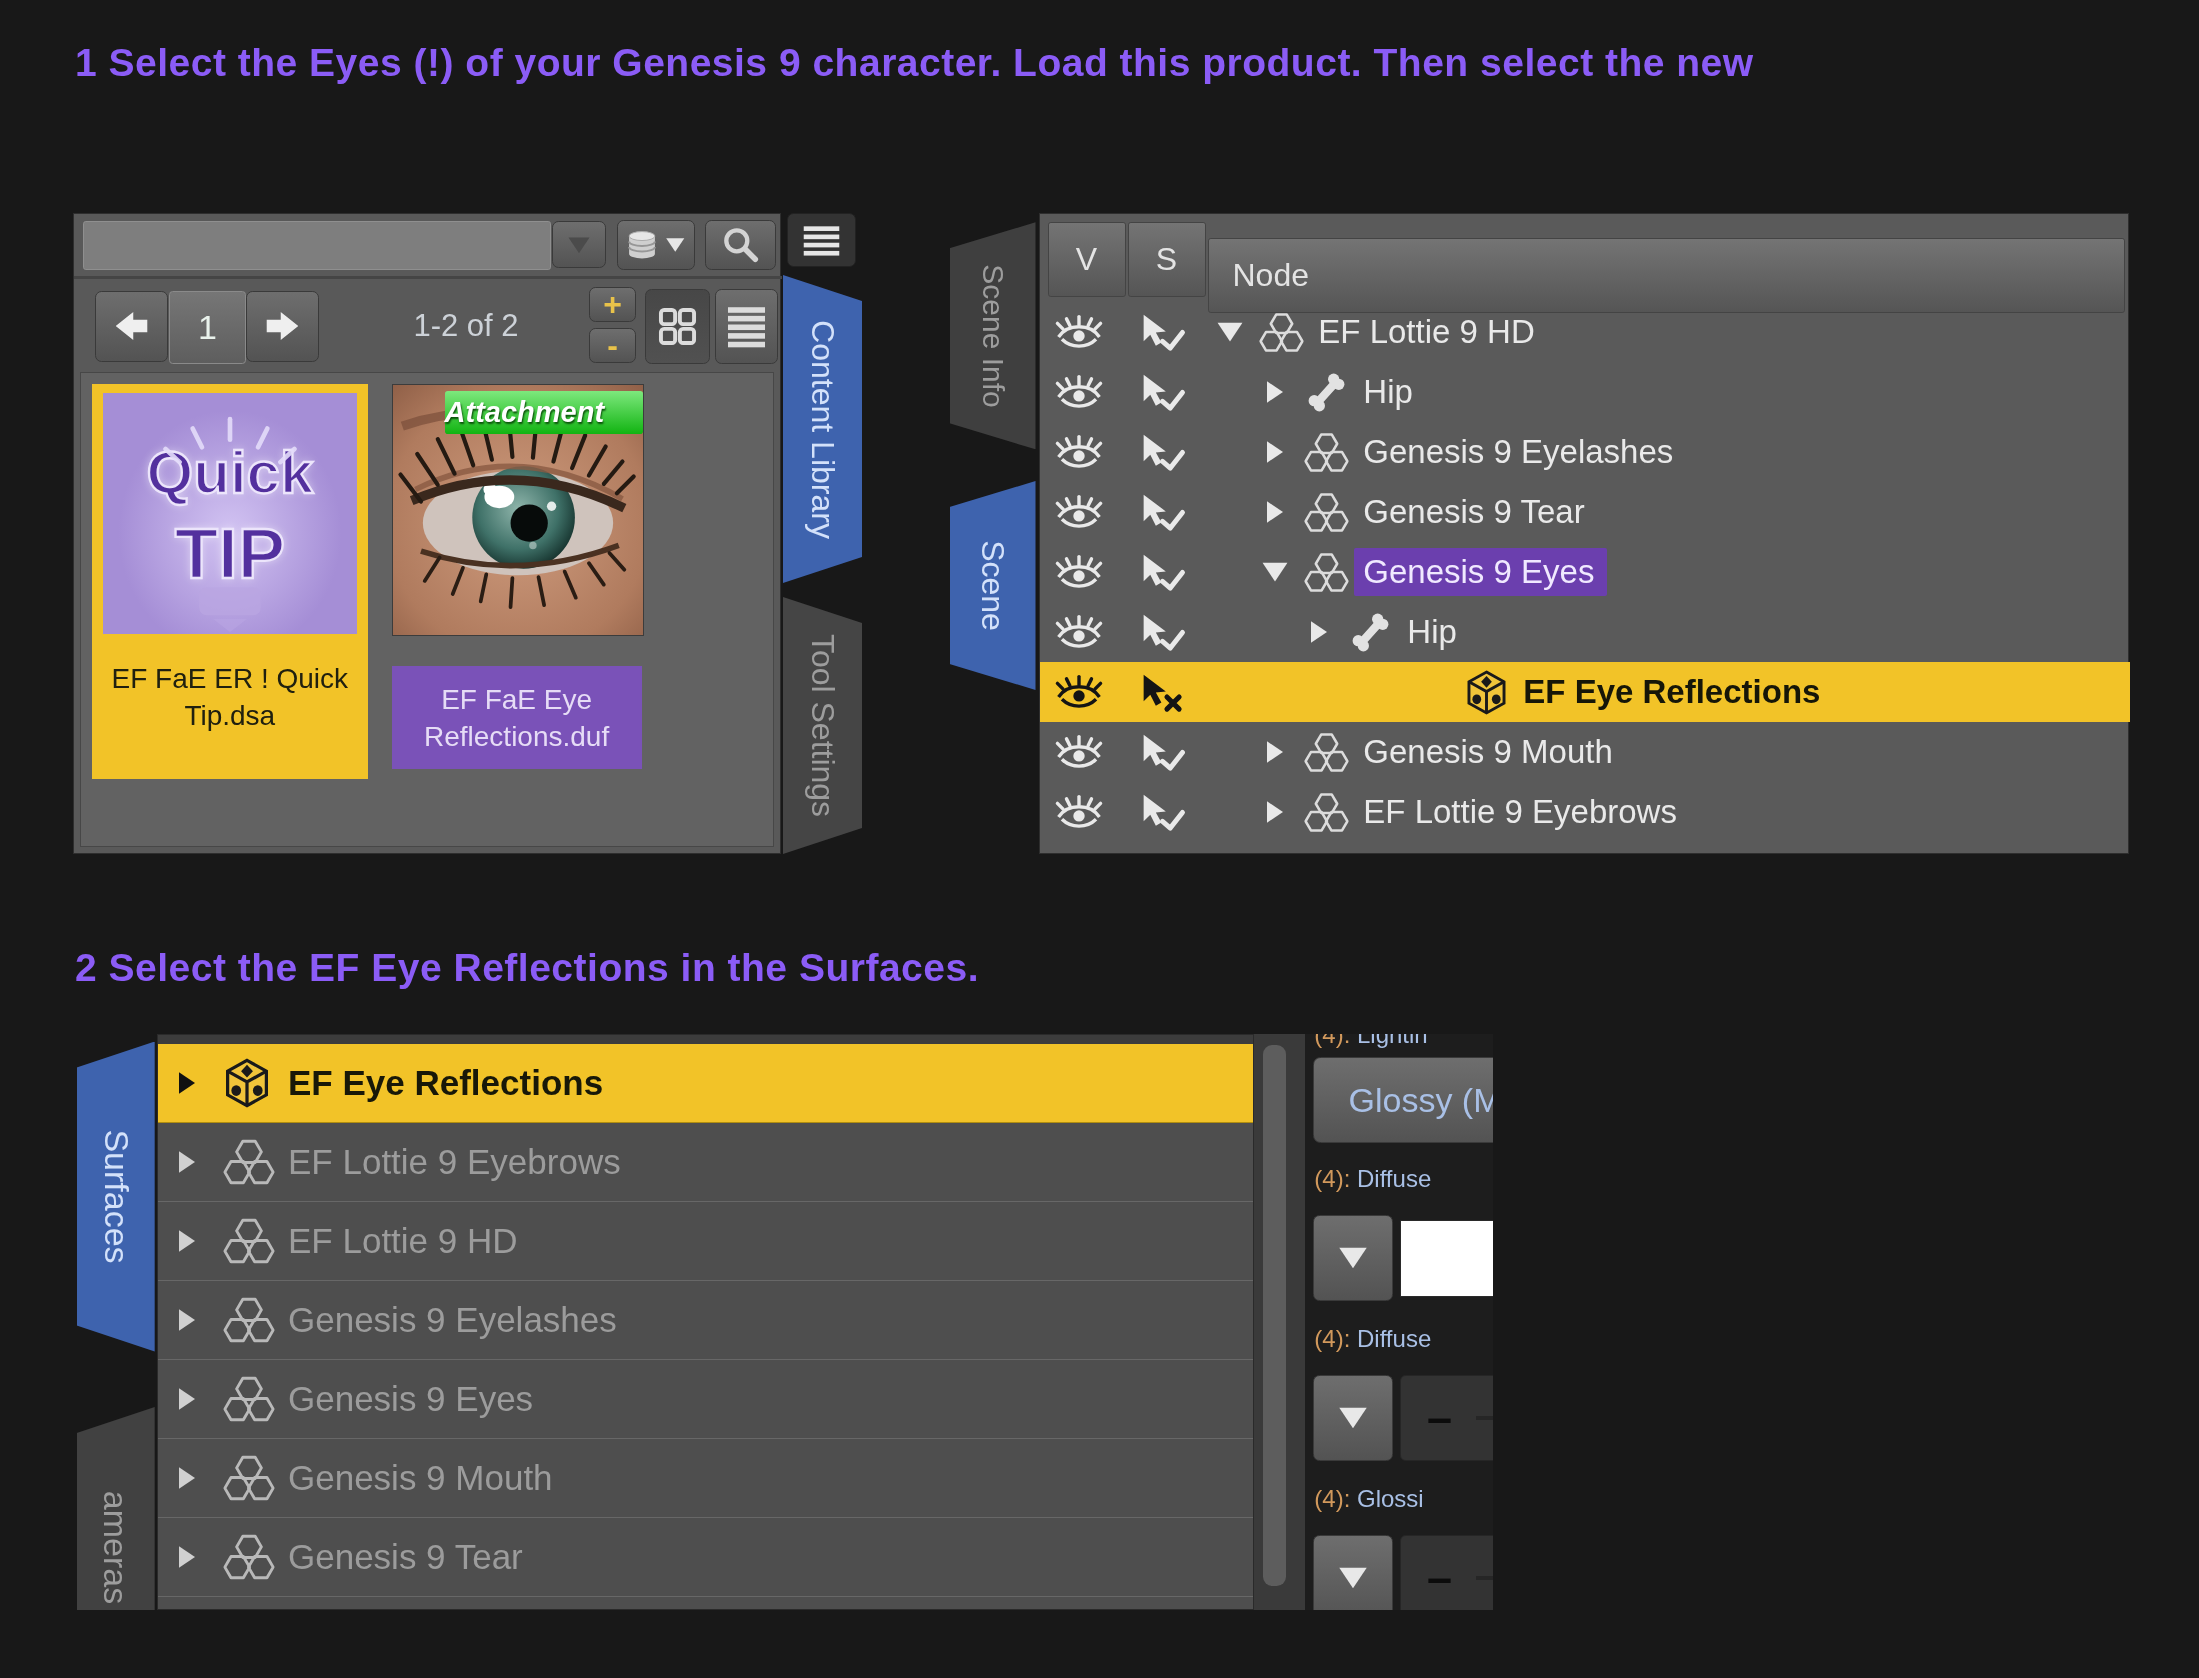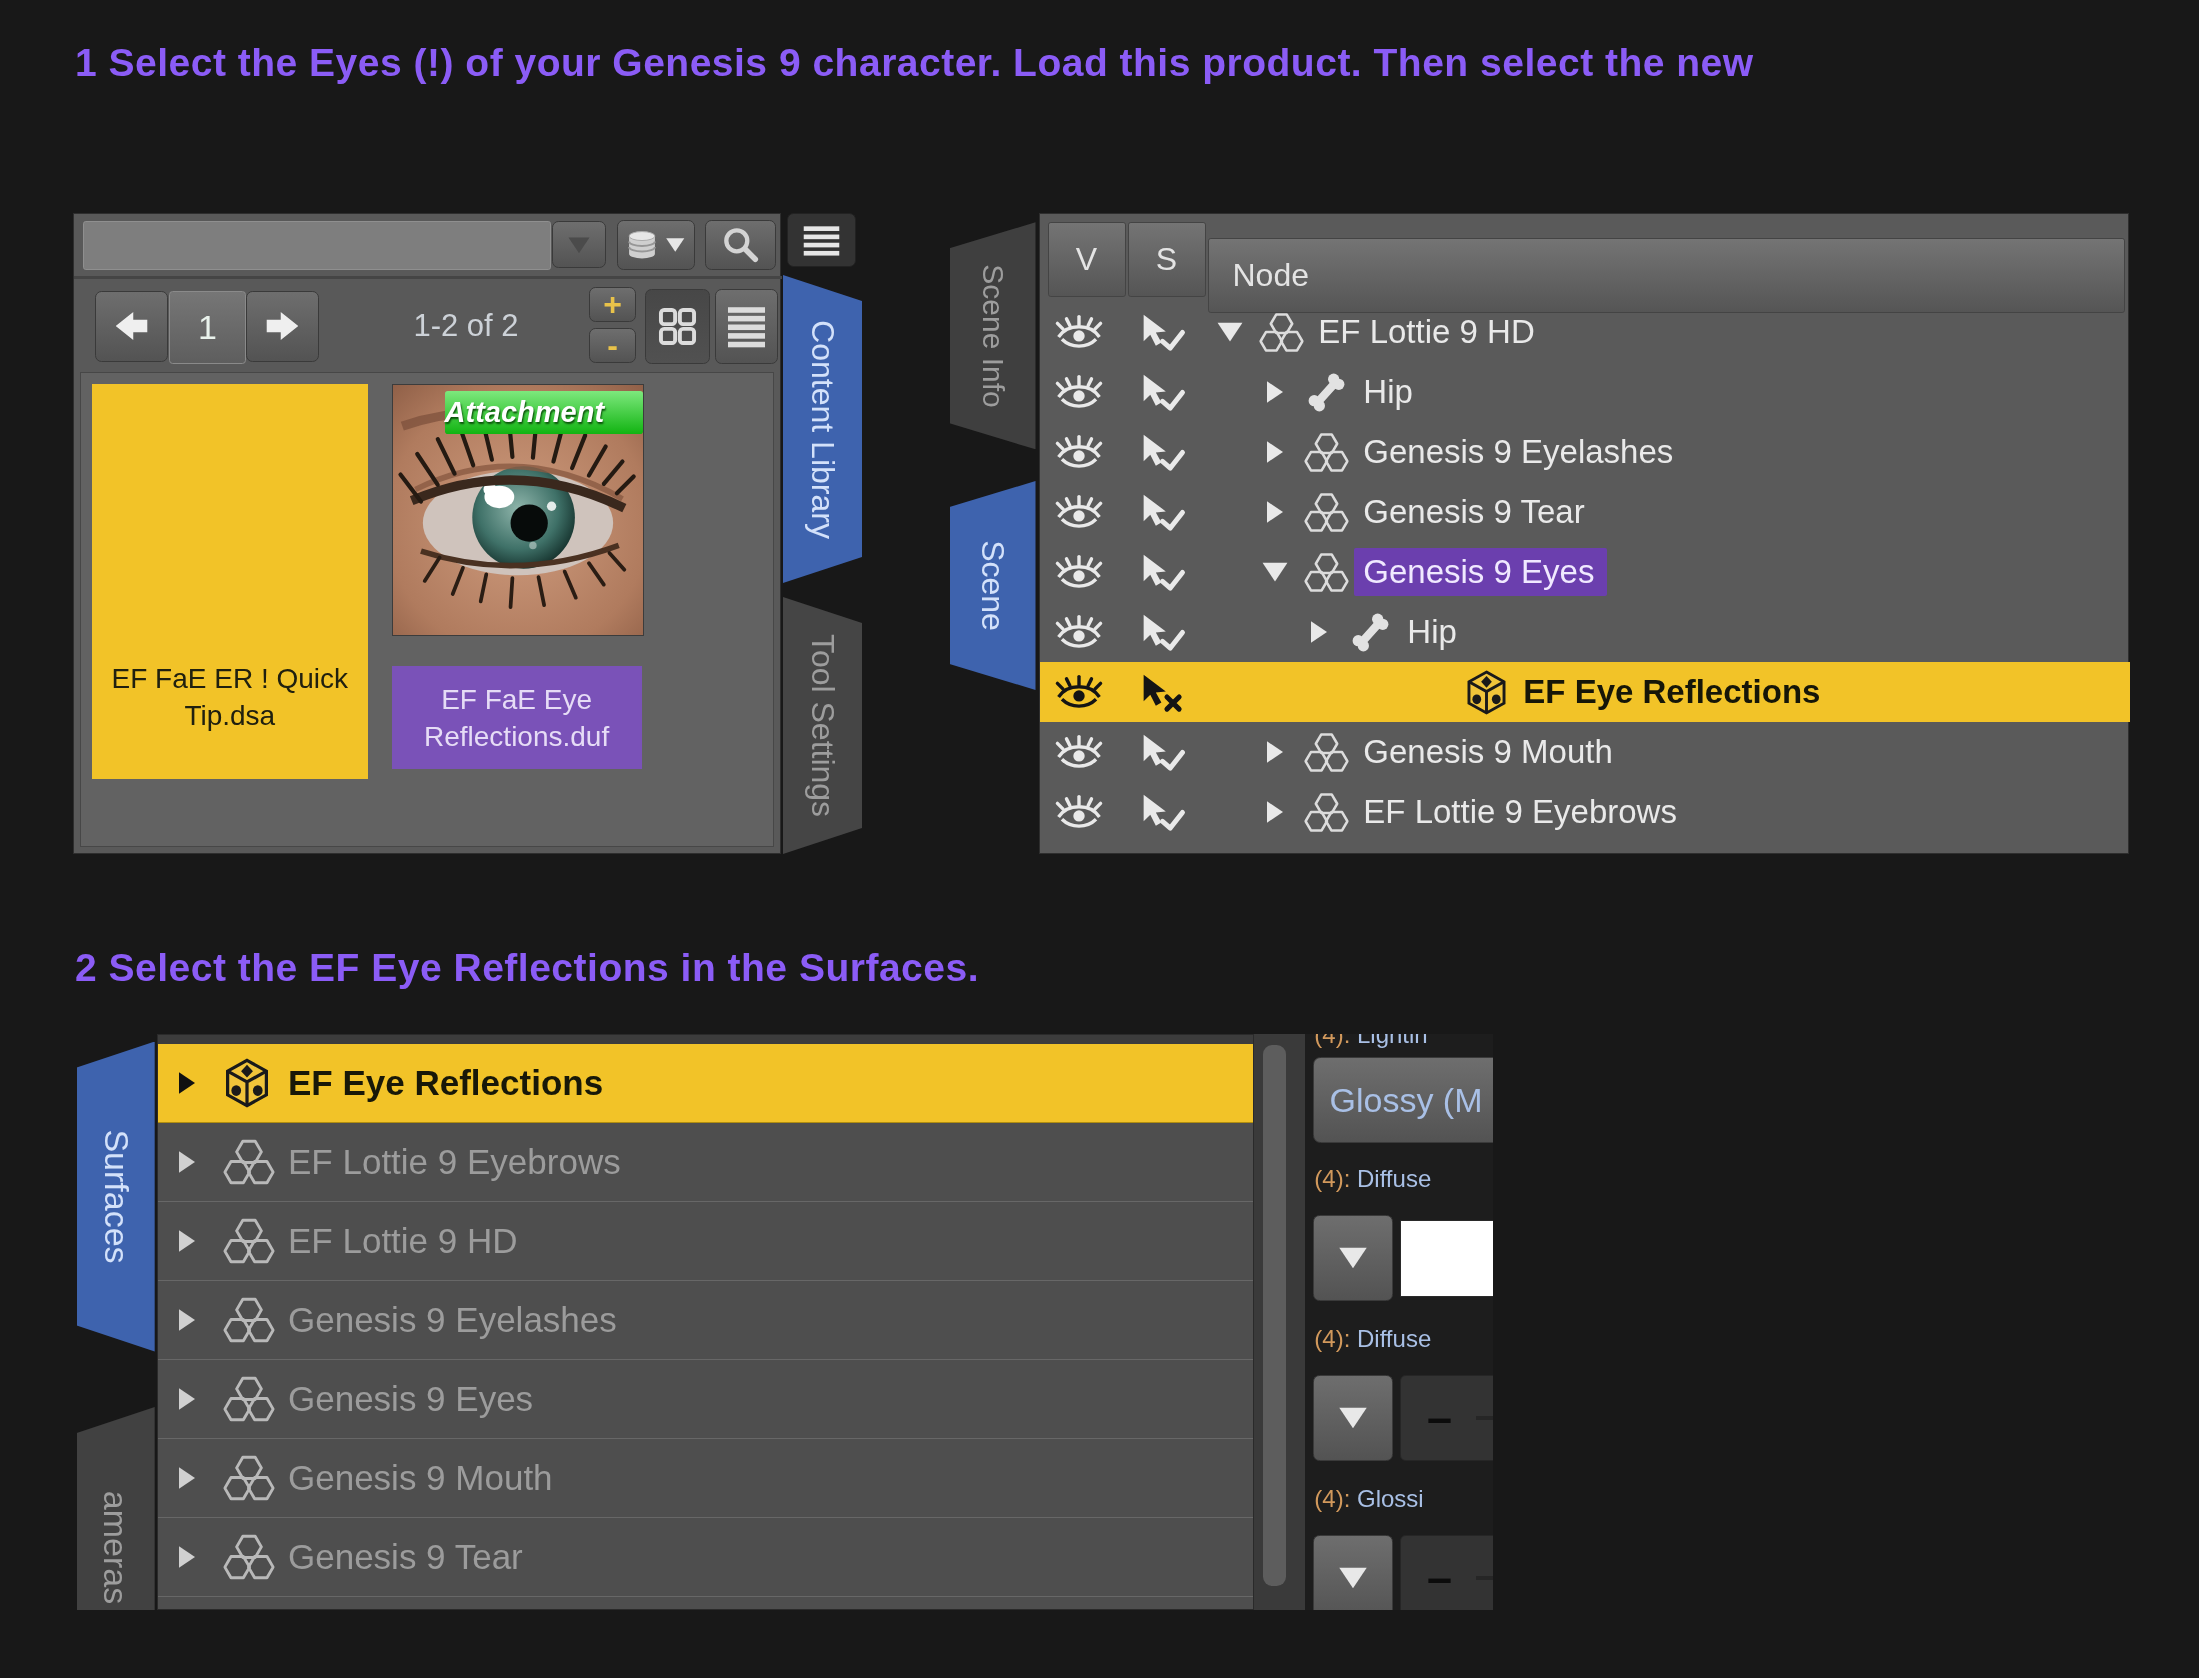--- a/index.html
+++ b/index.html
@@ -225,20 +225,35 @@
         <div class="btn abs" style="left:641px;top:1.9px;width:63px;height:75px;">
           <svg class="ic" style="width:41px;height:45px;" viewBox="0 0 44 48" width="41" height="45">
               <use href="#sym-list"></use>
             </svg>
         </div>
       </div>
 
       <div class="abs" style="left:5.6px;top:158px;width:694px;height:475px;background:#626262;border:1.9px solid #474747;box-sizing:border-box;">
 
         <div class="abs" style="left:11.2px;top:11.2px;width:276px;height:395px;background:var(--yellow,#f2c328);">
+          <div class="abs" style="left:11.2px;top:9.3px;width:254px;height:241px;background:radial-gradient(ellipse at 50% 58%, #d2c3f2 0%, var(--purple-thumb,#a58ed6) 62%);overflow:hidden;">
+            <svg class="abs" style="left:0;top:0;width:254px;height:241px;" viewBox="0 0 272 258">
+              <g stroke="#e4dcfa" stroke-width="5" stroke-linecap="round" opacity="0.9">
+                <line x1="96" y1="38" x2="106" y2="58"></line>
+                  <line x1="136" y1="28" x2="136" y2="50"></line>
+                <line x1="176" y1="38" x2="166" y2="58"></line>
+                  <line x1="205" y1="60" x2="190" y2="74"></line>
+                <line x1="67" y1="60" x2="82" y2="74"></line>
+              </g>
+              <rect x="103" y="208" width="66" height="30" rx="8" fill="#b9a5e2" opacity="0.75"></rect>
+              <polygon points="118,242 154,242 136,256" fill="#b9a5e2" opacity="0.6"></polygon>
+            </svg>
+            <span class="thumb-word" style="font-size:60px;margin-top:45px;">Quick</span>
+            <span class="thumb-word" style="font-size:71px;margin-top:5.6px;">TIP</span>
+          </div>
           <div class="abs card-label" style="left:0;top:276px;width:276px;color:#20200f;">
             <span style="display:block">EF FaE ER ! Quick</span>
             <span style="display:block">Tip.dsa</span>
           </div>
         </div>
 
         <div class="abs" style="left:311px;top:11.2px;width:250px;height:395px;">
           <div class="abs" style="left:0;top:0;width:250px;height:250px;overflow:hidden;border:0.9px solid #3c3c3c;">
             <svg viewBox="0 0 268 268" style="width:250px;height:250px;display:block">
               <defs>
@@ -684,21 +699,21 @@
     </div>
 
     <div class="abs" style="left:1232px;top:0;width:188px;height:576px;background:#1d1d1d;overflow:hidden;">
 
       <div class="prop-label abs" style="left:9.3px;top:-13px;">
         <span class="pfx">(4):</span>
         <span class="nm">Lightin</span>
       </div>
 
       <div class="btn abs" style="left:7.5px;top:23px;width:242px;height:86px;justify-content:flex-start;border-radius:7.5px;">
-        <span style="color:#a9c0e6;font-size:34px;padding-left:16px;white-space:nowrap;">Glossy (M</span>
+        <span style="color:#a9c0e6;font-size:34px;padding-left:35px;white-space:nowrap;">Glossy (M</span>
       </div>
 
       <div class="prop-label abs" style="left:9.3px;top:131px;">
         <span class="pfx">(4):</span>
         <span class="nm">Diffuse</span>
       </div>
       <div class="btn dd-btn abs" style="left:7.5px;top:181px;">
         <svg class="ic" style="width:32px;height:24px;color:#e8e8e8" viewBox="0 0 34 26" width="32" height="24">
             <use href="#sym-tri-down"></use>
           </svg>

